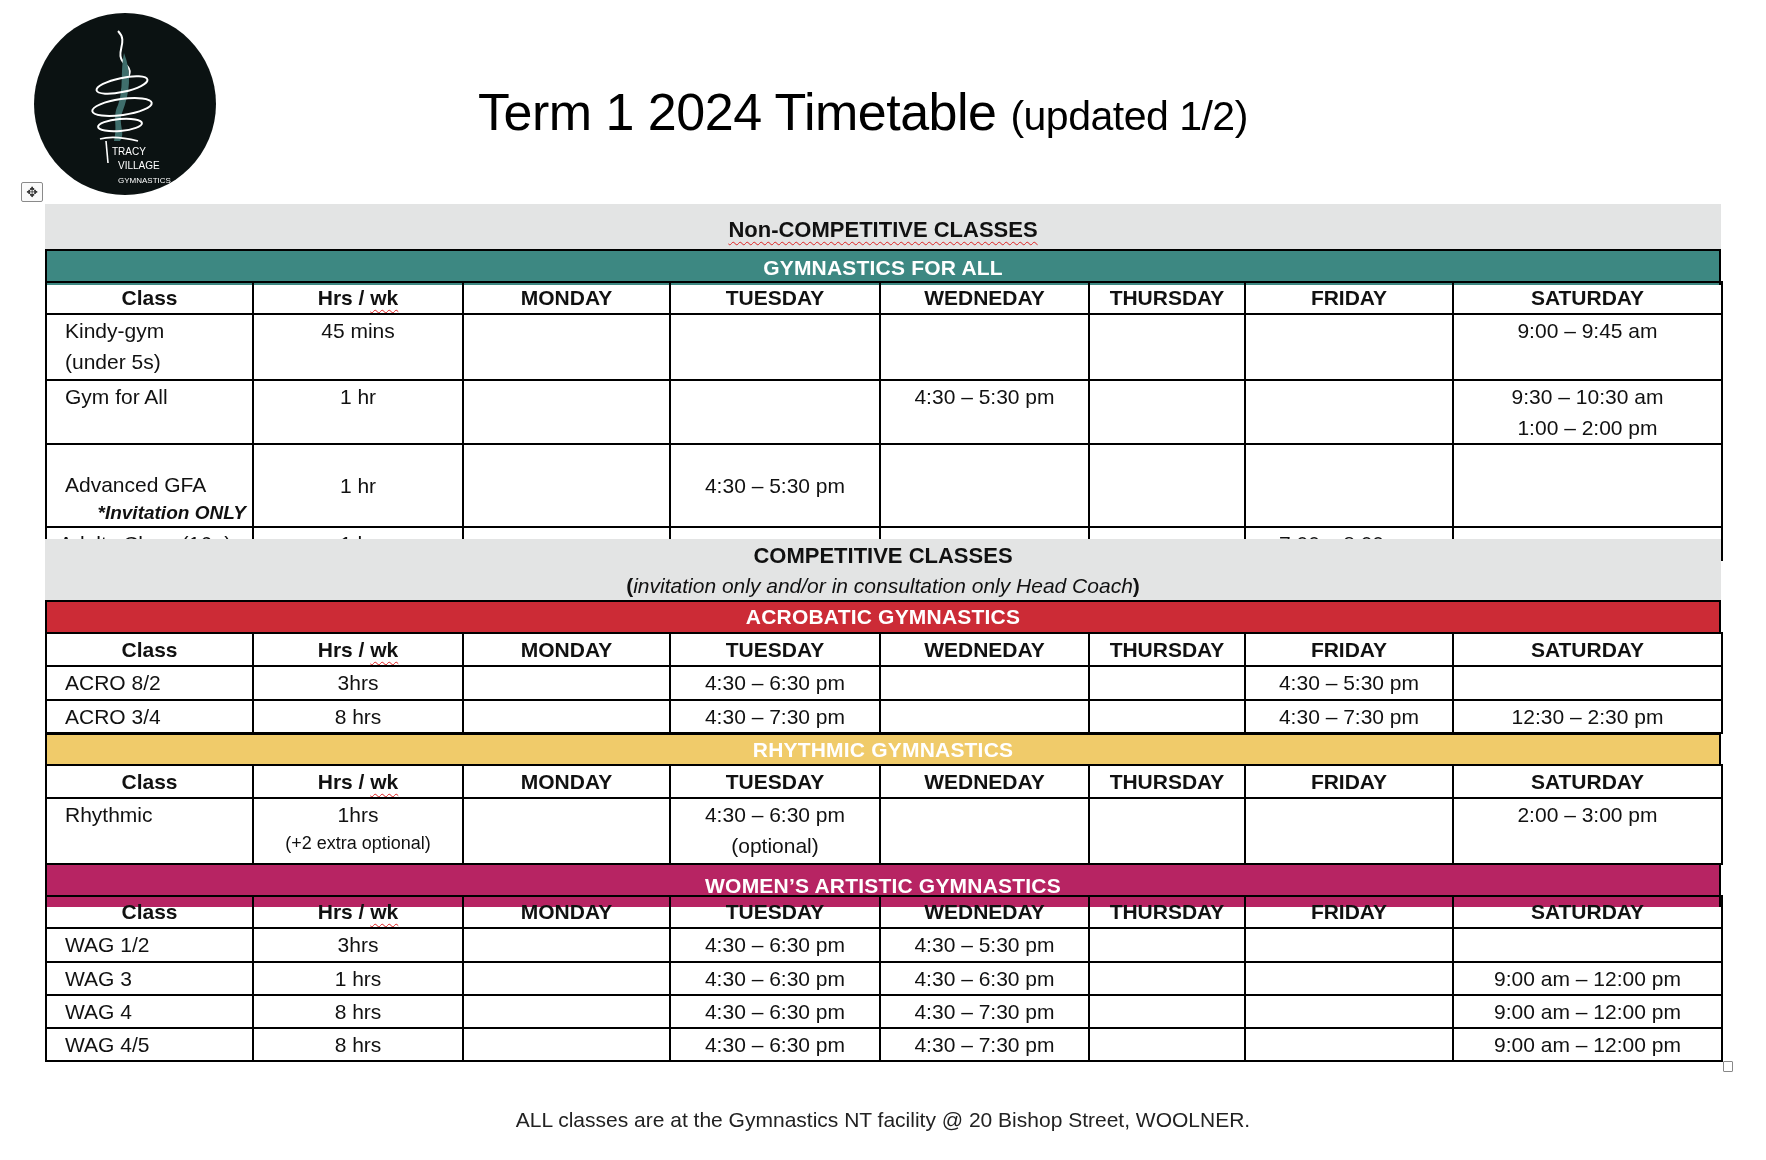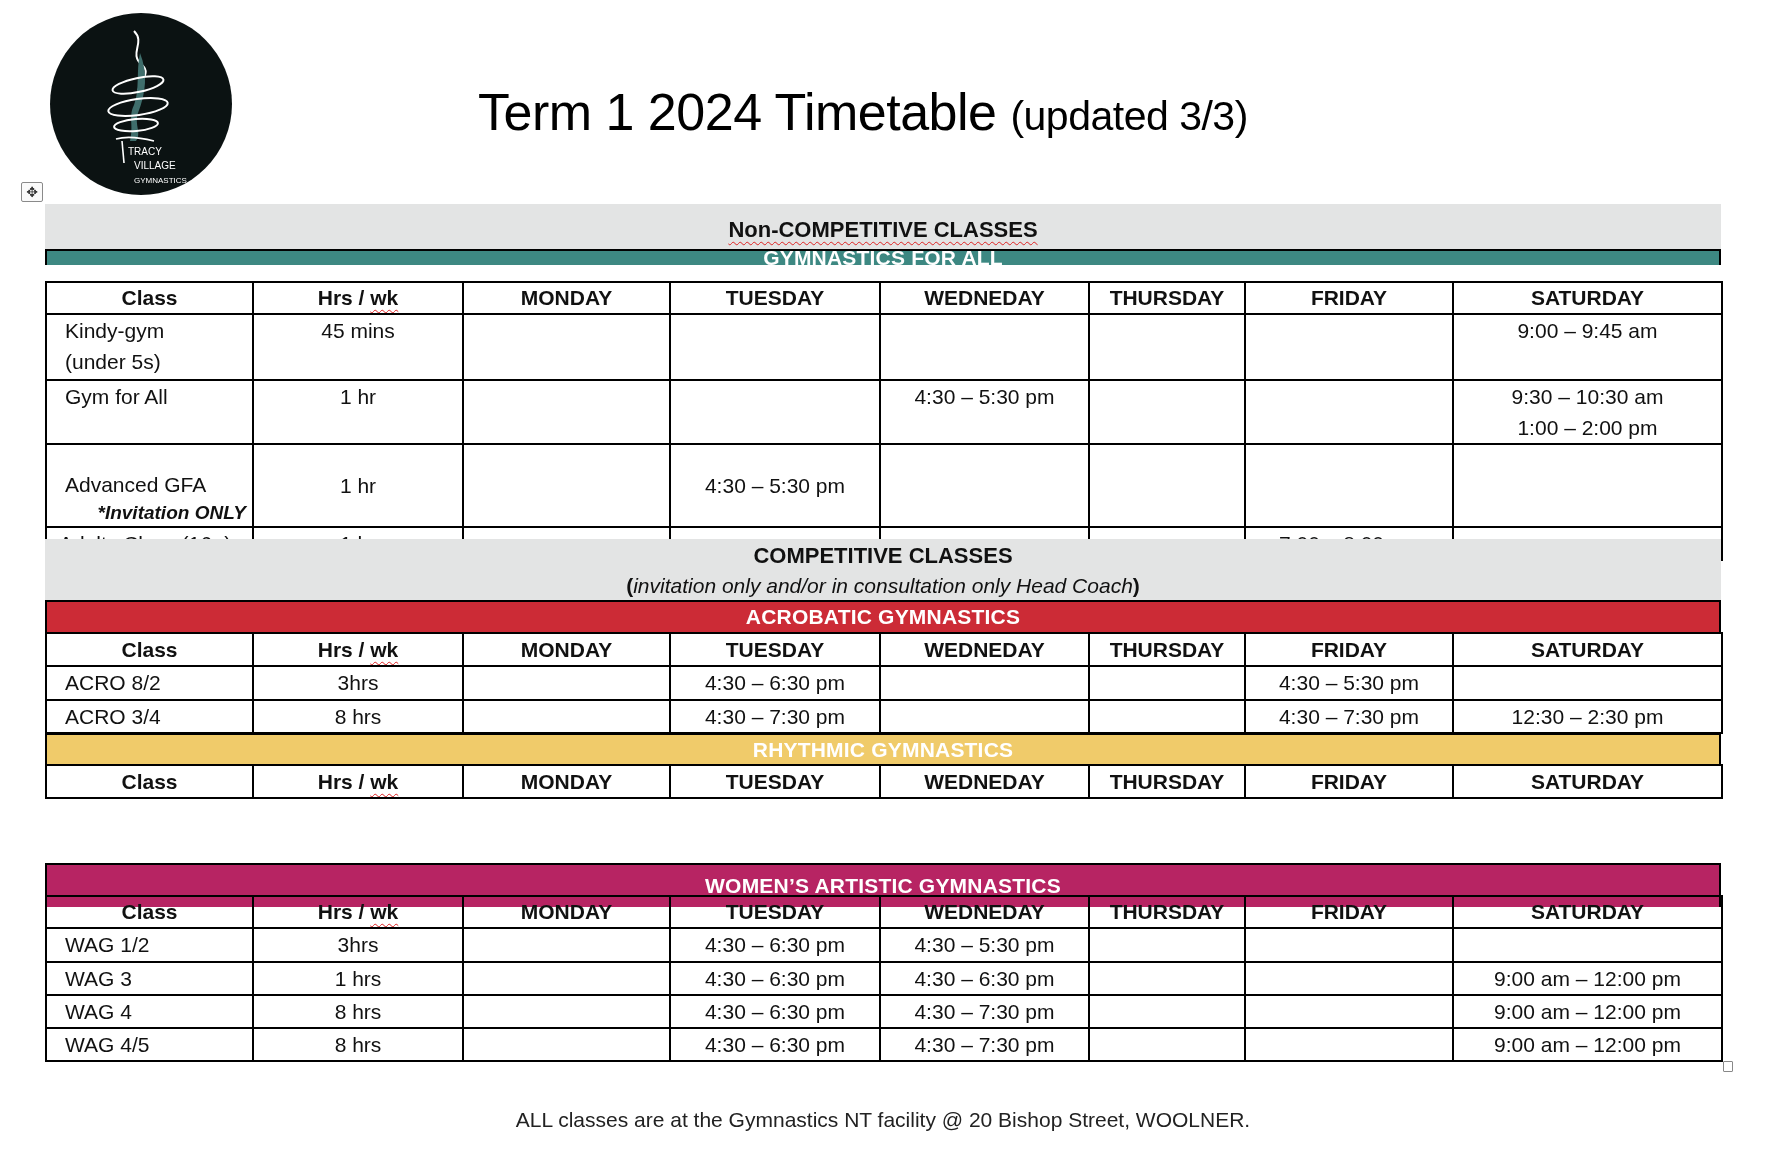--- a/index.html
+++ b/index.html
@@ -1,21 +1,21 @@
 <!DOCTYPE html>
 <html><head>
 <meta charset="utf-8">
 <style>
   html, body { margin: 0; padding: 0; background: #ffffff; }
   body {
     width: 1766px; height: 1160px; position: relative; overflow: hidden;
     font-family: "Liberation Sans", "DejaVu Sans", sans-serif; color: #111;
   }
   .logo {
-    position: absolute; left: 50px; top: 13px; width: 182px; height: 182px;
+    position: absolute; left: 34px; top: 13px; width: 182px; height: 182px;
     border-radius: 50%; background: #0b1212; overflow: hidden;
   }
   .logo svg { width: 100%; height: 100%; display: block; }
   .move-handle {
     position: absolute; left: 21px; top: 182px; width: 22px; height: 20px;
     border: 1px solid #8a8a8a; background: #fafafa; box-sizing: border-box;
     display: flex; align-items: center; justify-content: center;
     font-size: 14px; color: #333; line-height: 1; border-radius: 2px;
   }
   .title {
@@ -75,28 +75,28 @@
     <text x="84" y="170" fill="#fff" font-size="8" font-family="Liberation Sans, sans-serif">GYMNASTICS</text>
   </svg>
 </div>
 
 <div class="move-handle">
   <span>✥</span>
 </div>
 
 <div class="title">
   <span>Term 1 2024 Timetable</span>
-  <span class="sub">(updated 3/3)</span>
+  <span class="sub">(updated 1/2)</span>
 </div>
 
 <div class="band gray-band" style="top:204px;height:45px;line-height:52px;">
   <span class="squiggle">Non-COMPETITIVE CLASSES</span>
 </div>
 
-<div class="band section-bar" style="top:249px;height:16px;background:#3d8882;">
+<div class="band section-bar" style="top:249px;height:36px;background:#3d8882;">
   <span>GYMNASTICS FOR ALL</span>
 </div>
 
 <table class="grid" style="top:281px;">
   <colgroup>
     <col style="width:207px">
       <col style="width:210px">
       <col style="width:207px">
       <col style="width:210px">
     <col style="width:209px">
@@ -232,20 +232,30 @@
       <tr style="height:33px">
     <th>Class</th>
     <th>Hrs / <span class="squiggle">wk</span></th>
     <th>MONDAY</th>
     <th>TUESDAY</th>
     <th>WEDNEDAY</th>
     <th>THURSDAY</th>
     <th>FRIDAY</th>
     <th>SATURDAY</th>
   </tr>
+  <tr style="height:66px">
+    <td class="cls">Rhythmic</td>
+    <td class="c"><span>1hrs</span><span class="smallnote">(+2 extra optional)</span></td>
+    <td class="c"></td>
+    <td class="c"><span>4:30 – 6:30 pm</span><br><span>(optional)</span></td>
+    <td class="c"></td>
+    <td class="c"></td>
+    <td class="c"></td>
+    <td class="c">2:00 – 3:00 pm</td>
+  </tr>
 </tbody>
   </table>
 
 <div class="band section-bar" style="top:863px;height:44px;background:#b72463;">
   <span>WOMEN’S ARTISTIC GYMNASTICS</span>
 </div>
 <table class="grid" style="top:895px;">
   <colgroup>
     <col style="width:207px">
       <col style="width:210px">

